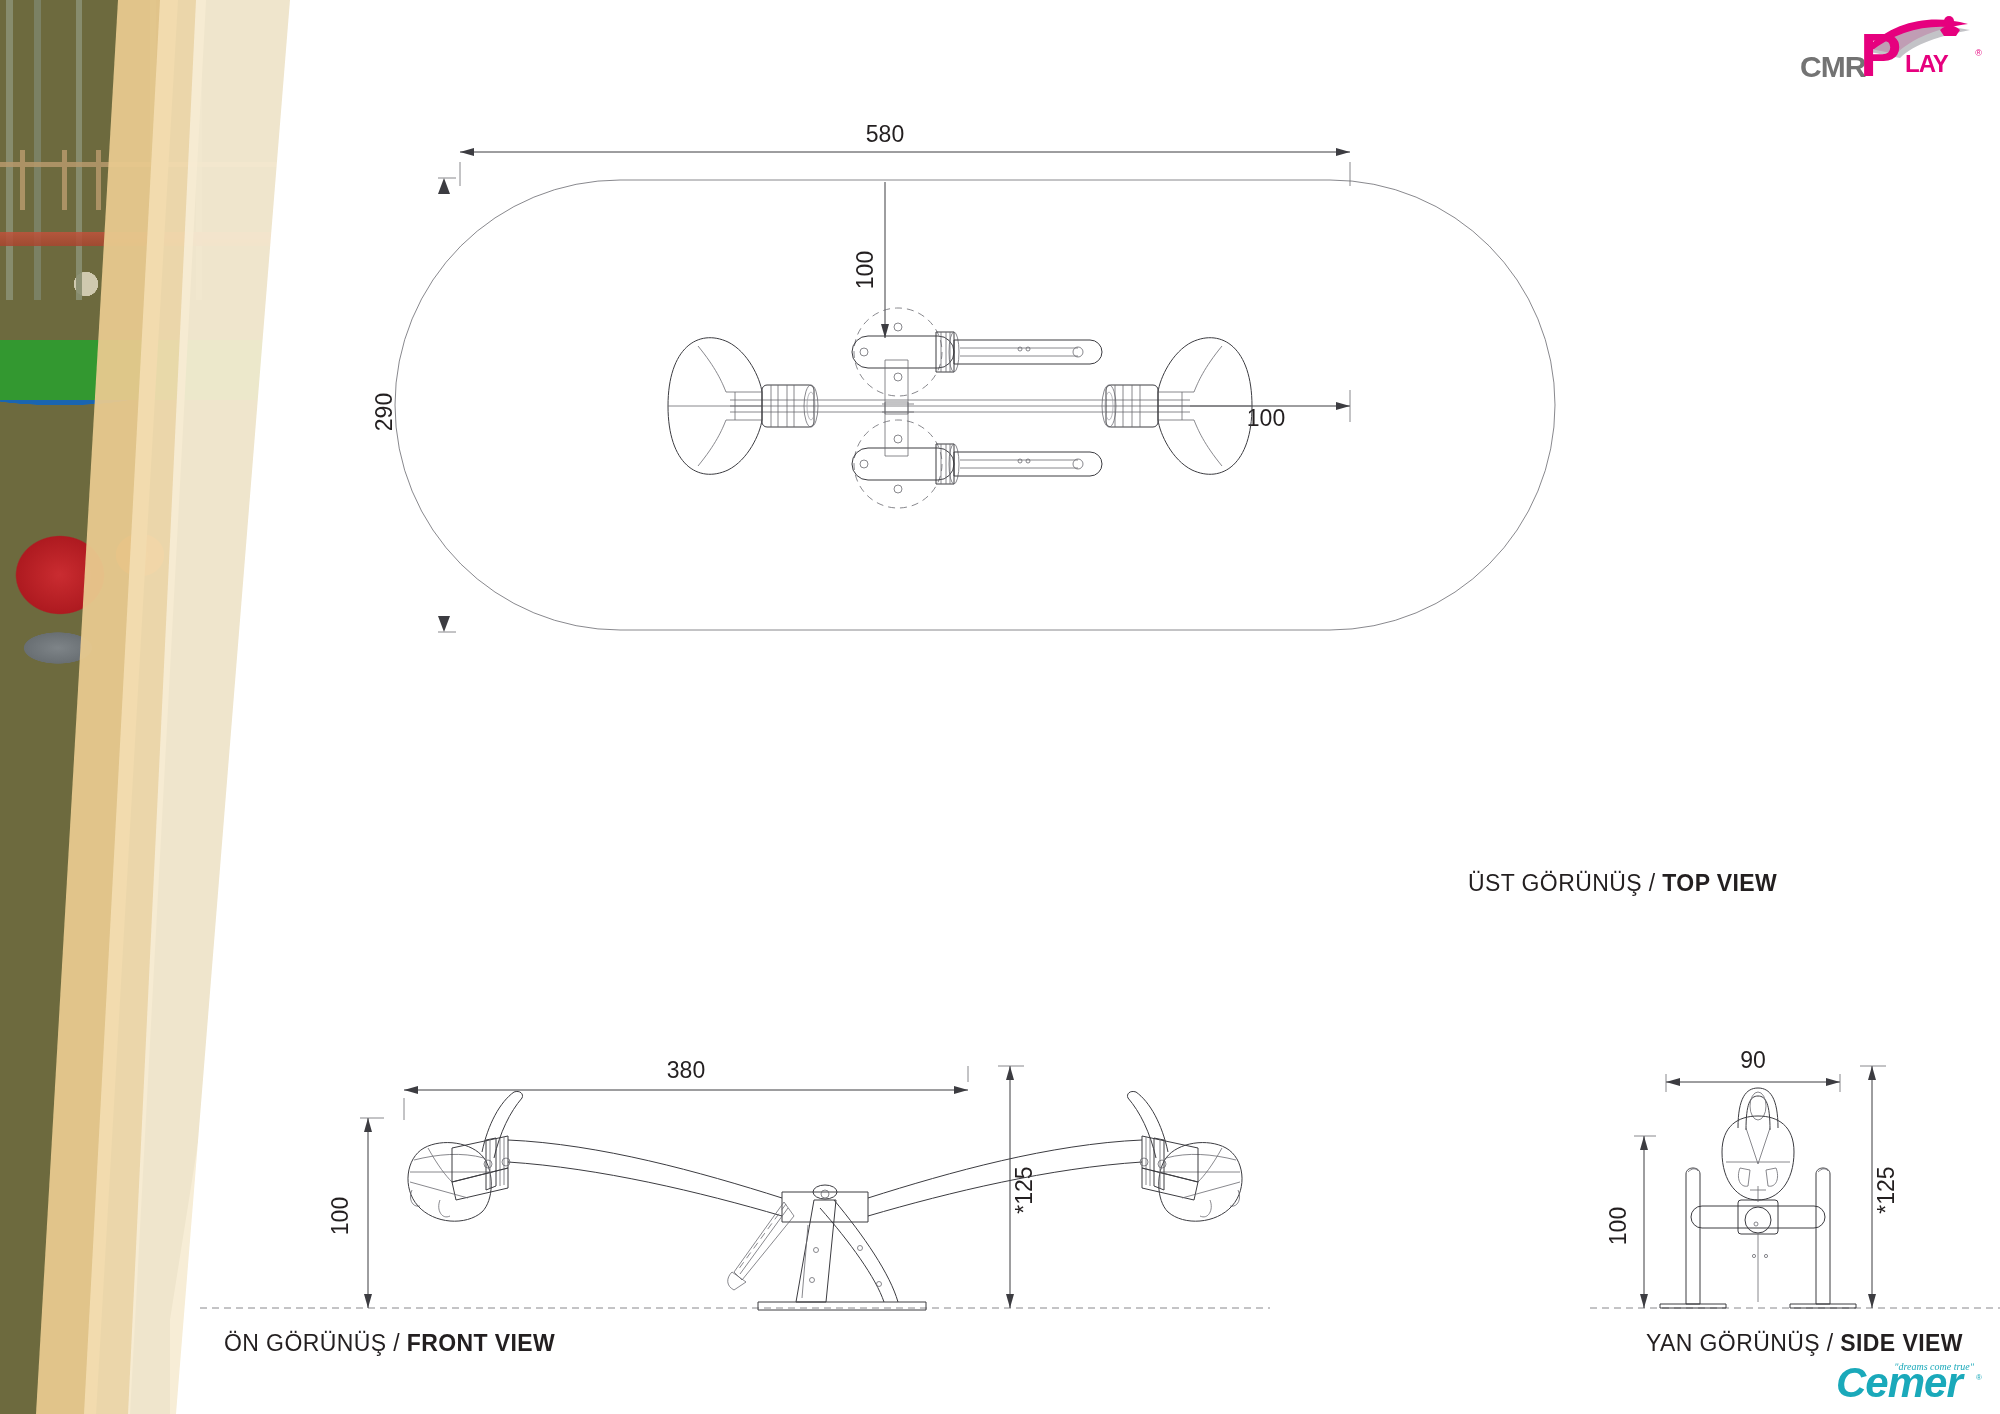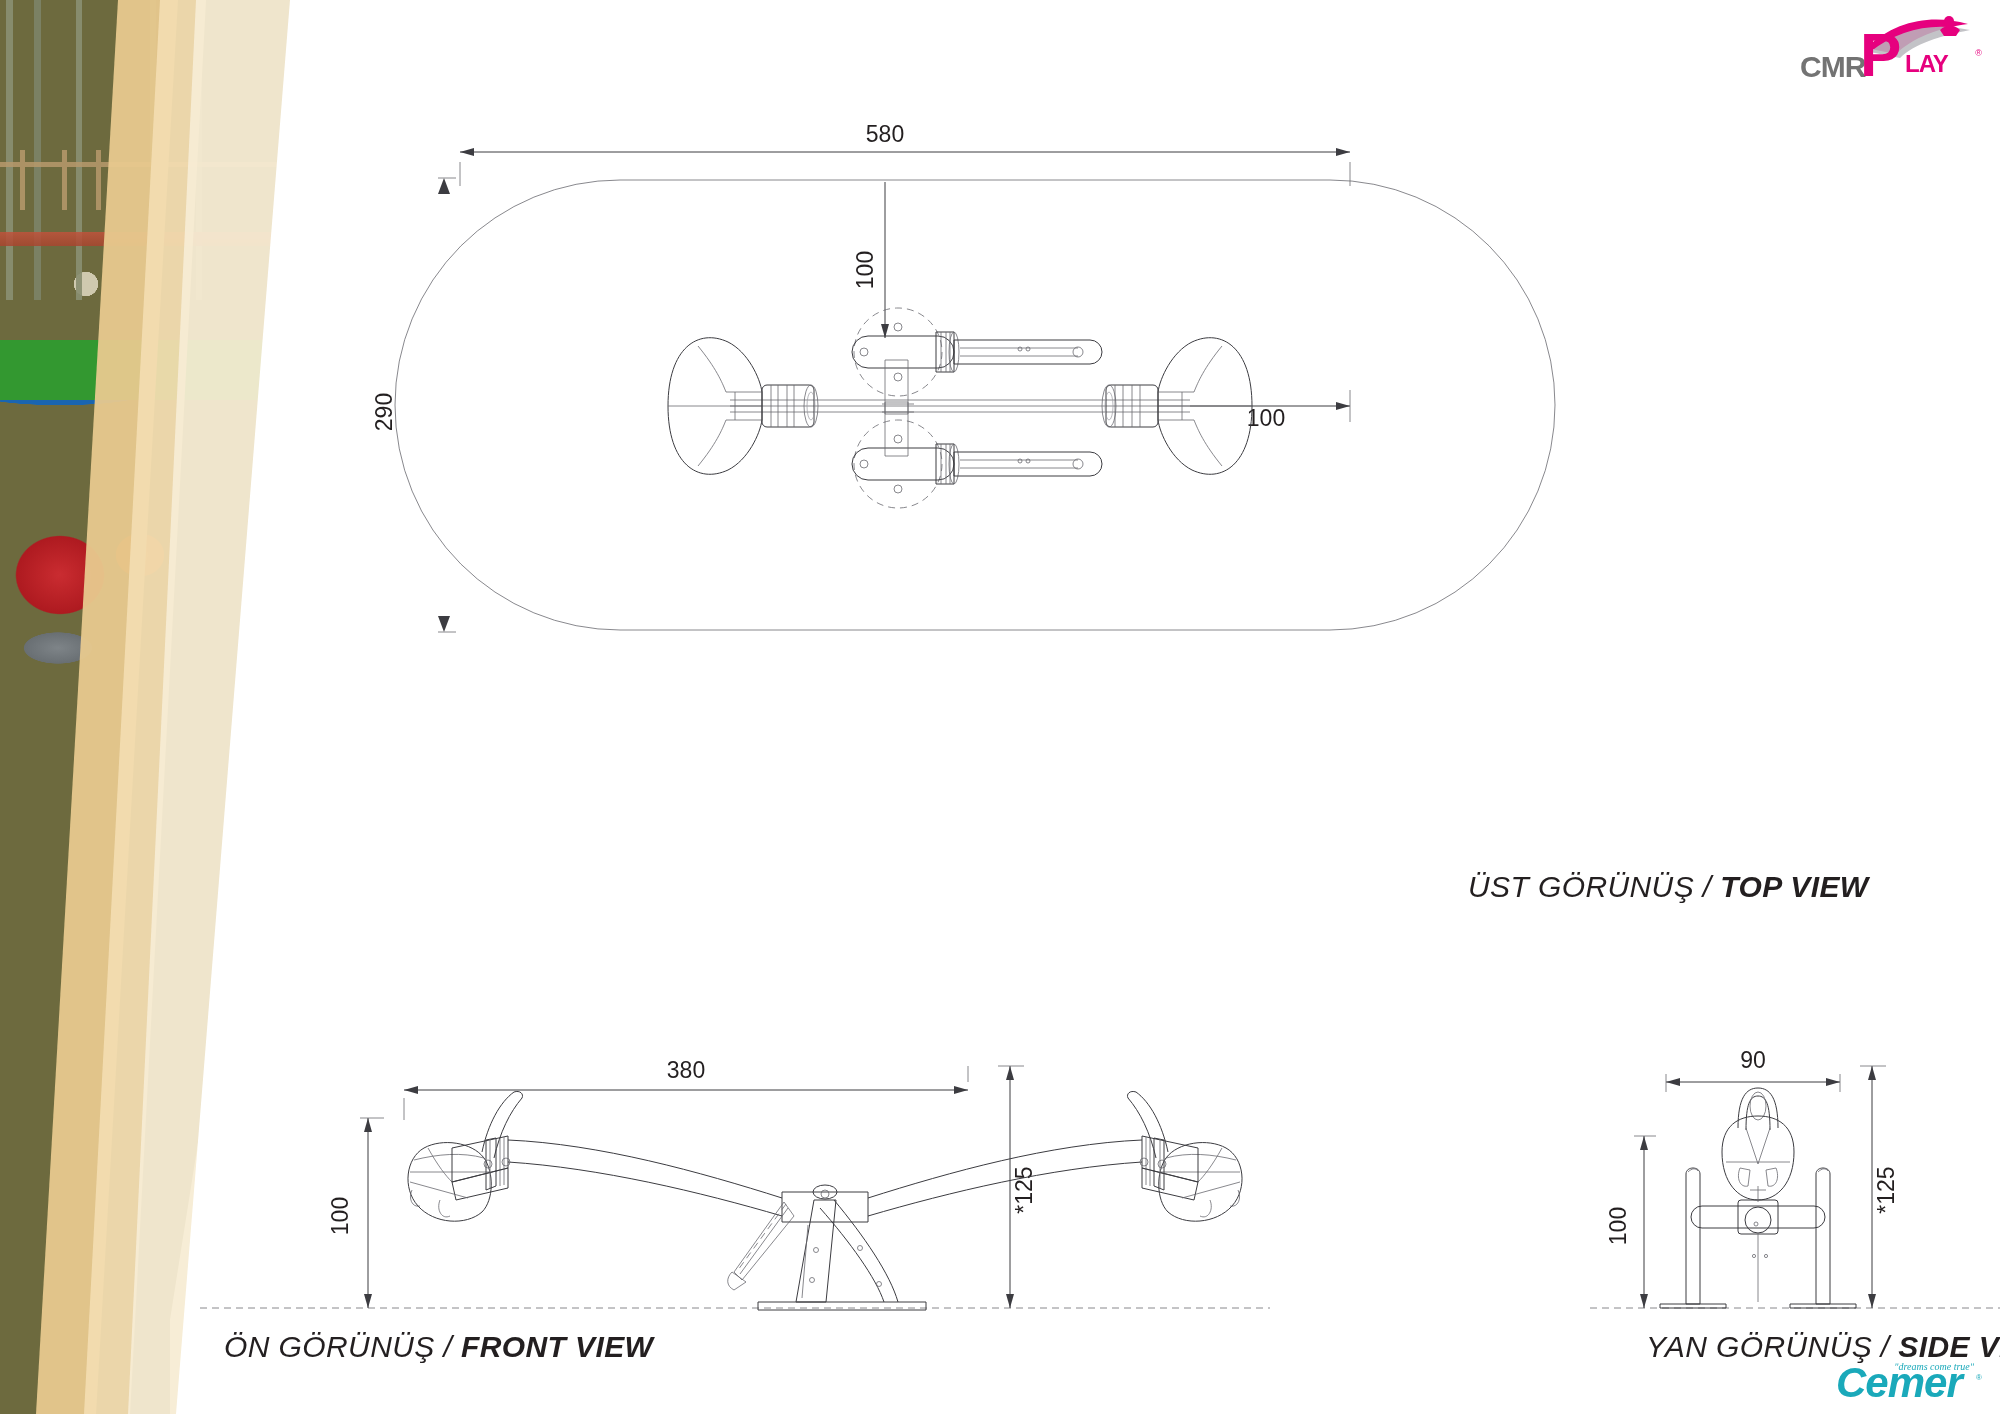--- a/index.html
+++ b/index.html
@@ -99,21 +99,21 @@
   .dwg{position:absolute;}
   svg{display:block;overflow:visible;}
   .ln{fill:none;stroke:#3c3c41;stroke-width:1;}
   .ln-thin{fill:none;stroke:#6a6a70;stroke-width:.8;}
   .ln-light{fill:none;stroke:#9a9aa0;stroke-width:.7;}
   .dim{fill:none;stroke:#3c3c41;stroke-width:1;}
   .dimtxt{font-family:"Liberation Sans",sans-serif;font-size:23px;fill:#231f20;}
   .dashed{stroke-dasharray:7 5;}
 
   
-  .cap{position:absolute;font-size:30px;color:#231f20;white-space:nowrap;letter-spacing:.4px;font-style:italic;}
+  .cap{position:absolute;font-size:23px;color:#231f20;white-space:nowrap;letter-spacing:.4px;}
   .cap b{font-weight:bold;}
   .note{position:absolute;font-size:15.5px;color:#231f20;white-space:nowrap;}
   .note b{font-weight:bold;}
 
   
   .cemer{position:absolute;right:24px;bottom:8px;width:140px;height:50px;}
   .cemer-name{
     position:absolute;left:0;bottom:2px;font-size:42px;color:#1aa9ba;
     font-family:Liberation Sans, sans-serif;font-style:italic;font-weight:bold;
     letter-spacing:-1px;line-height:1;

